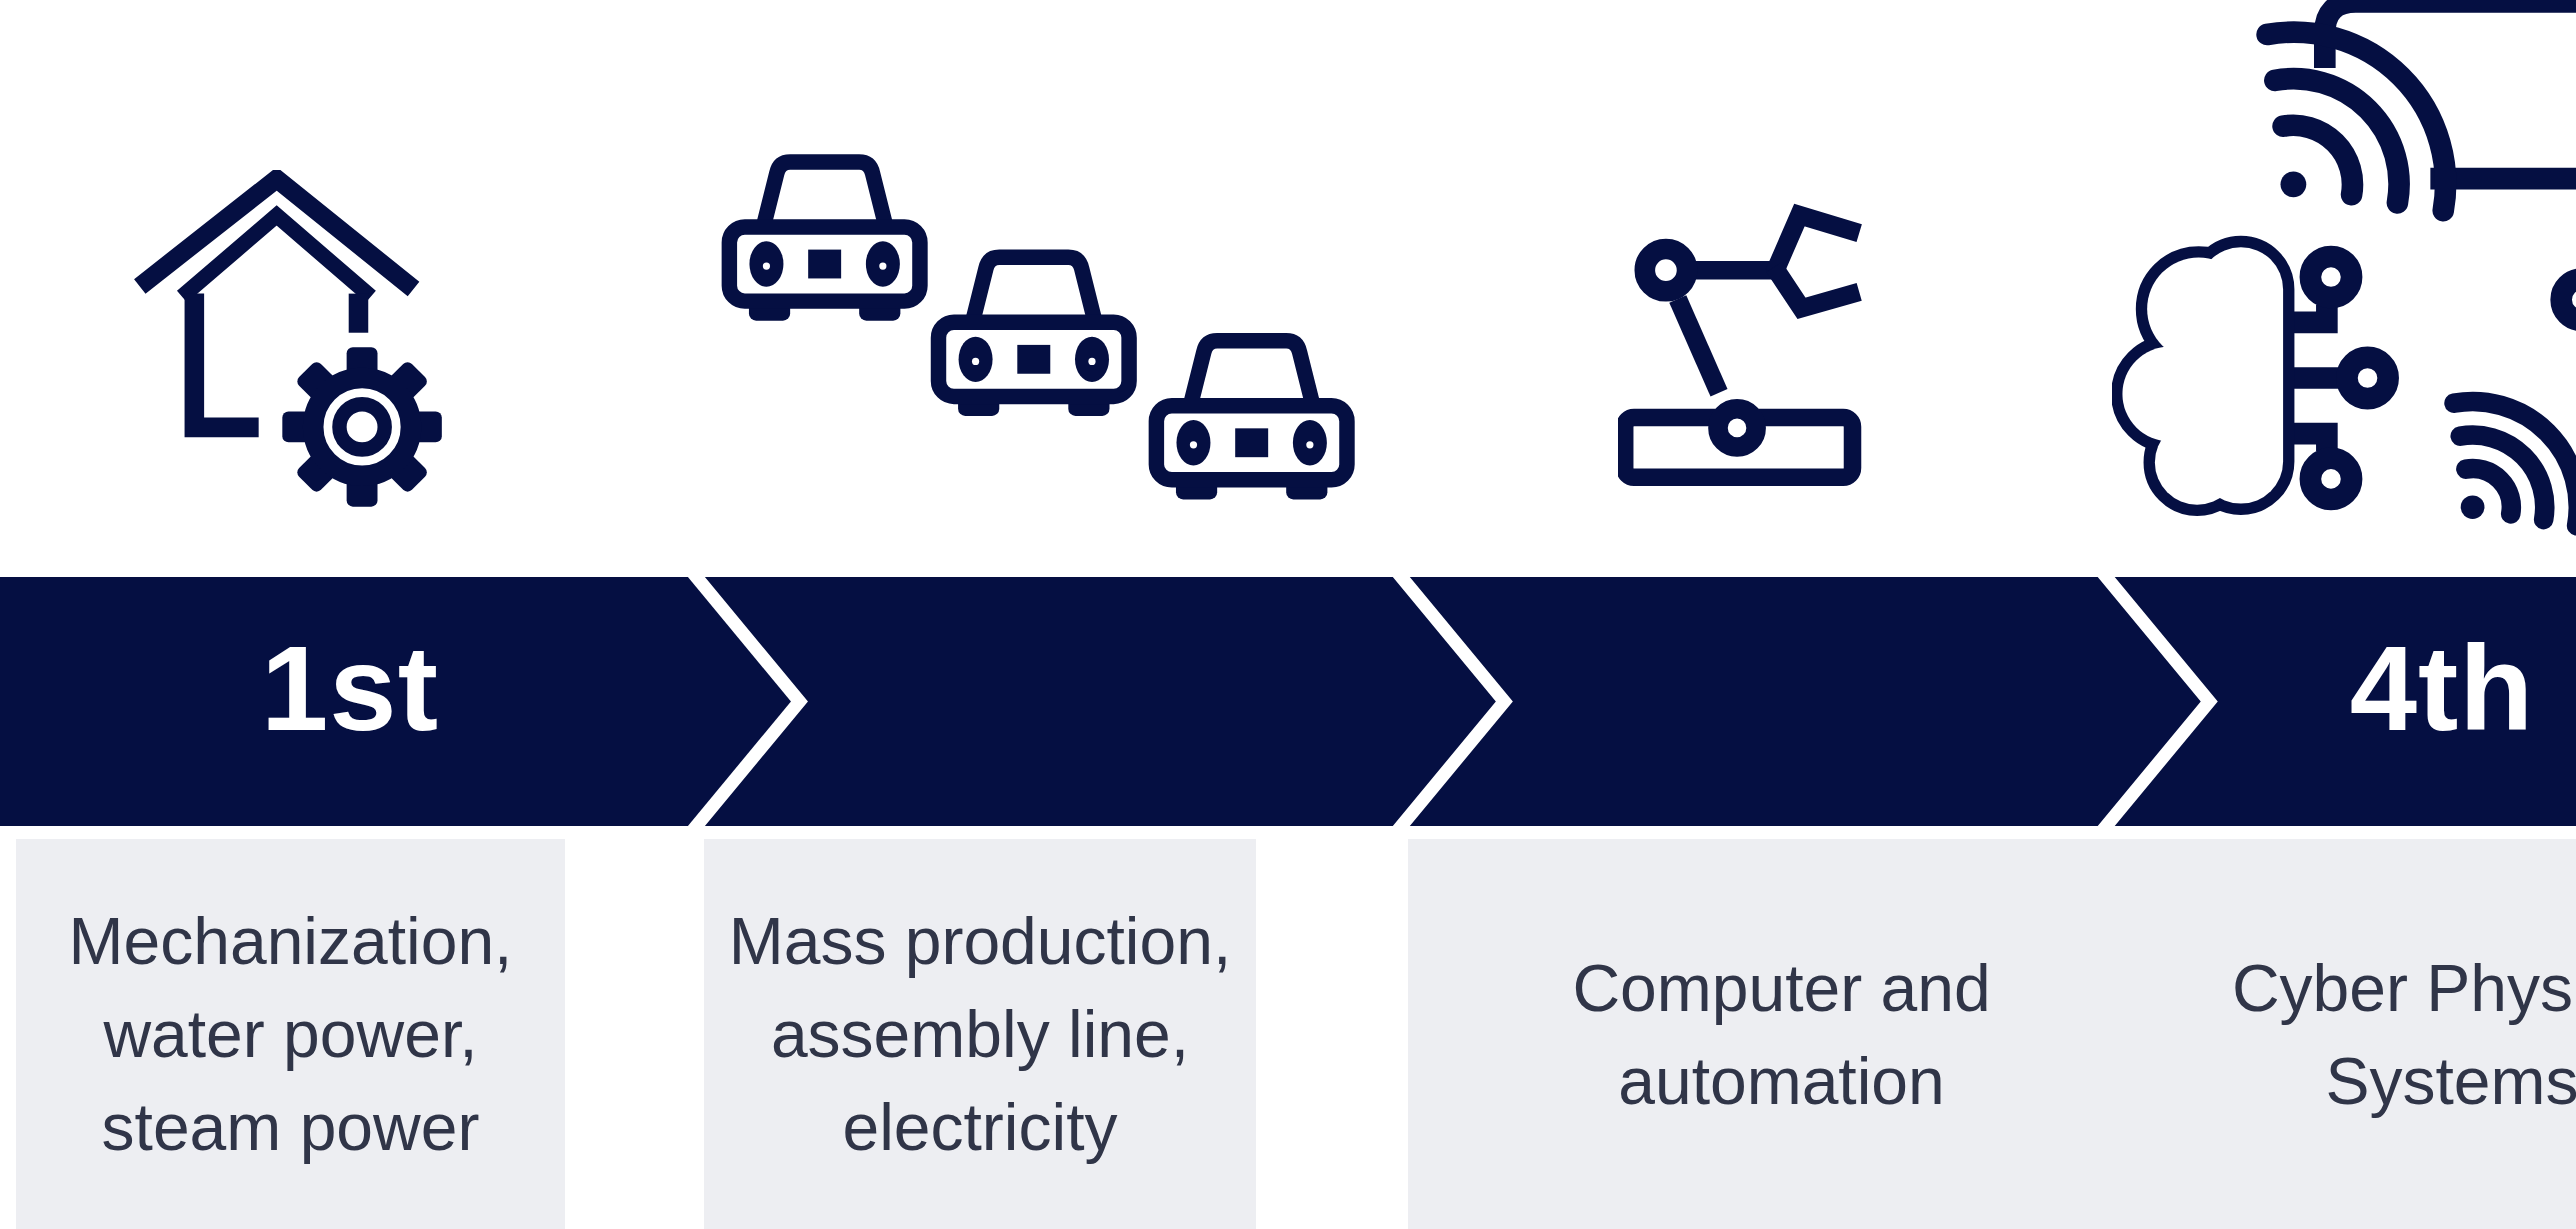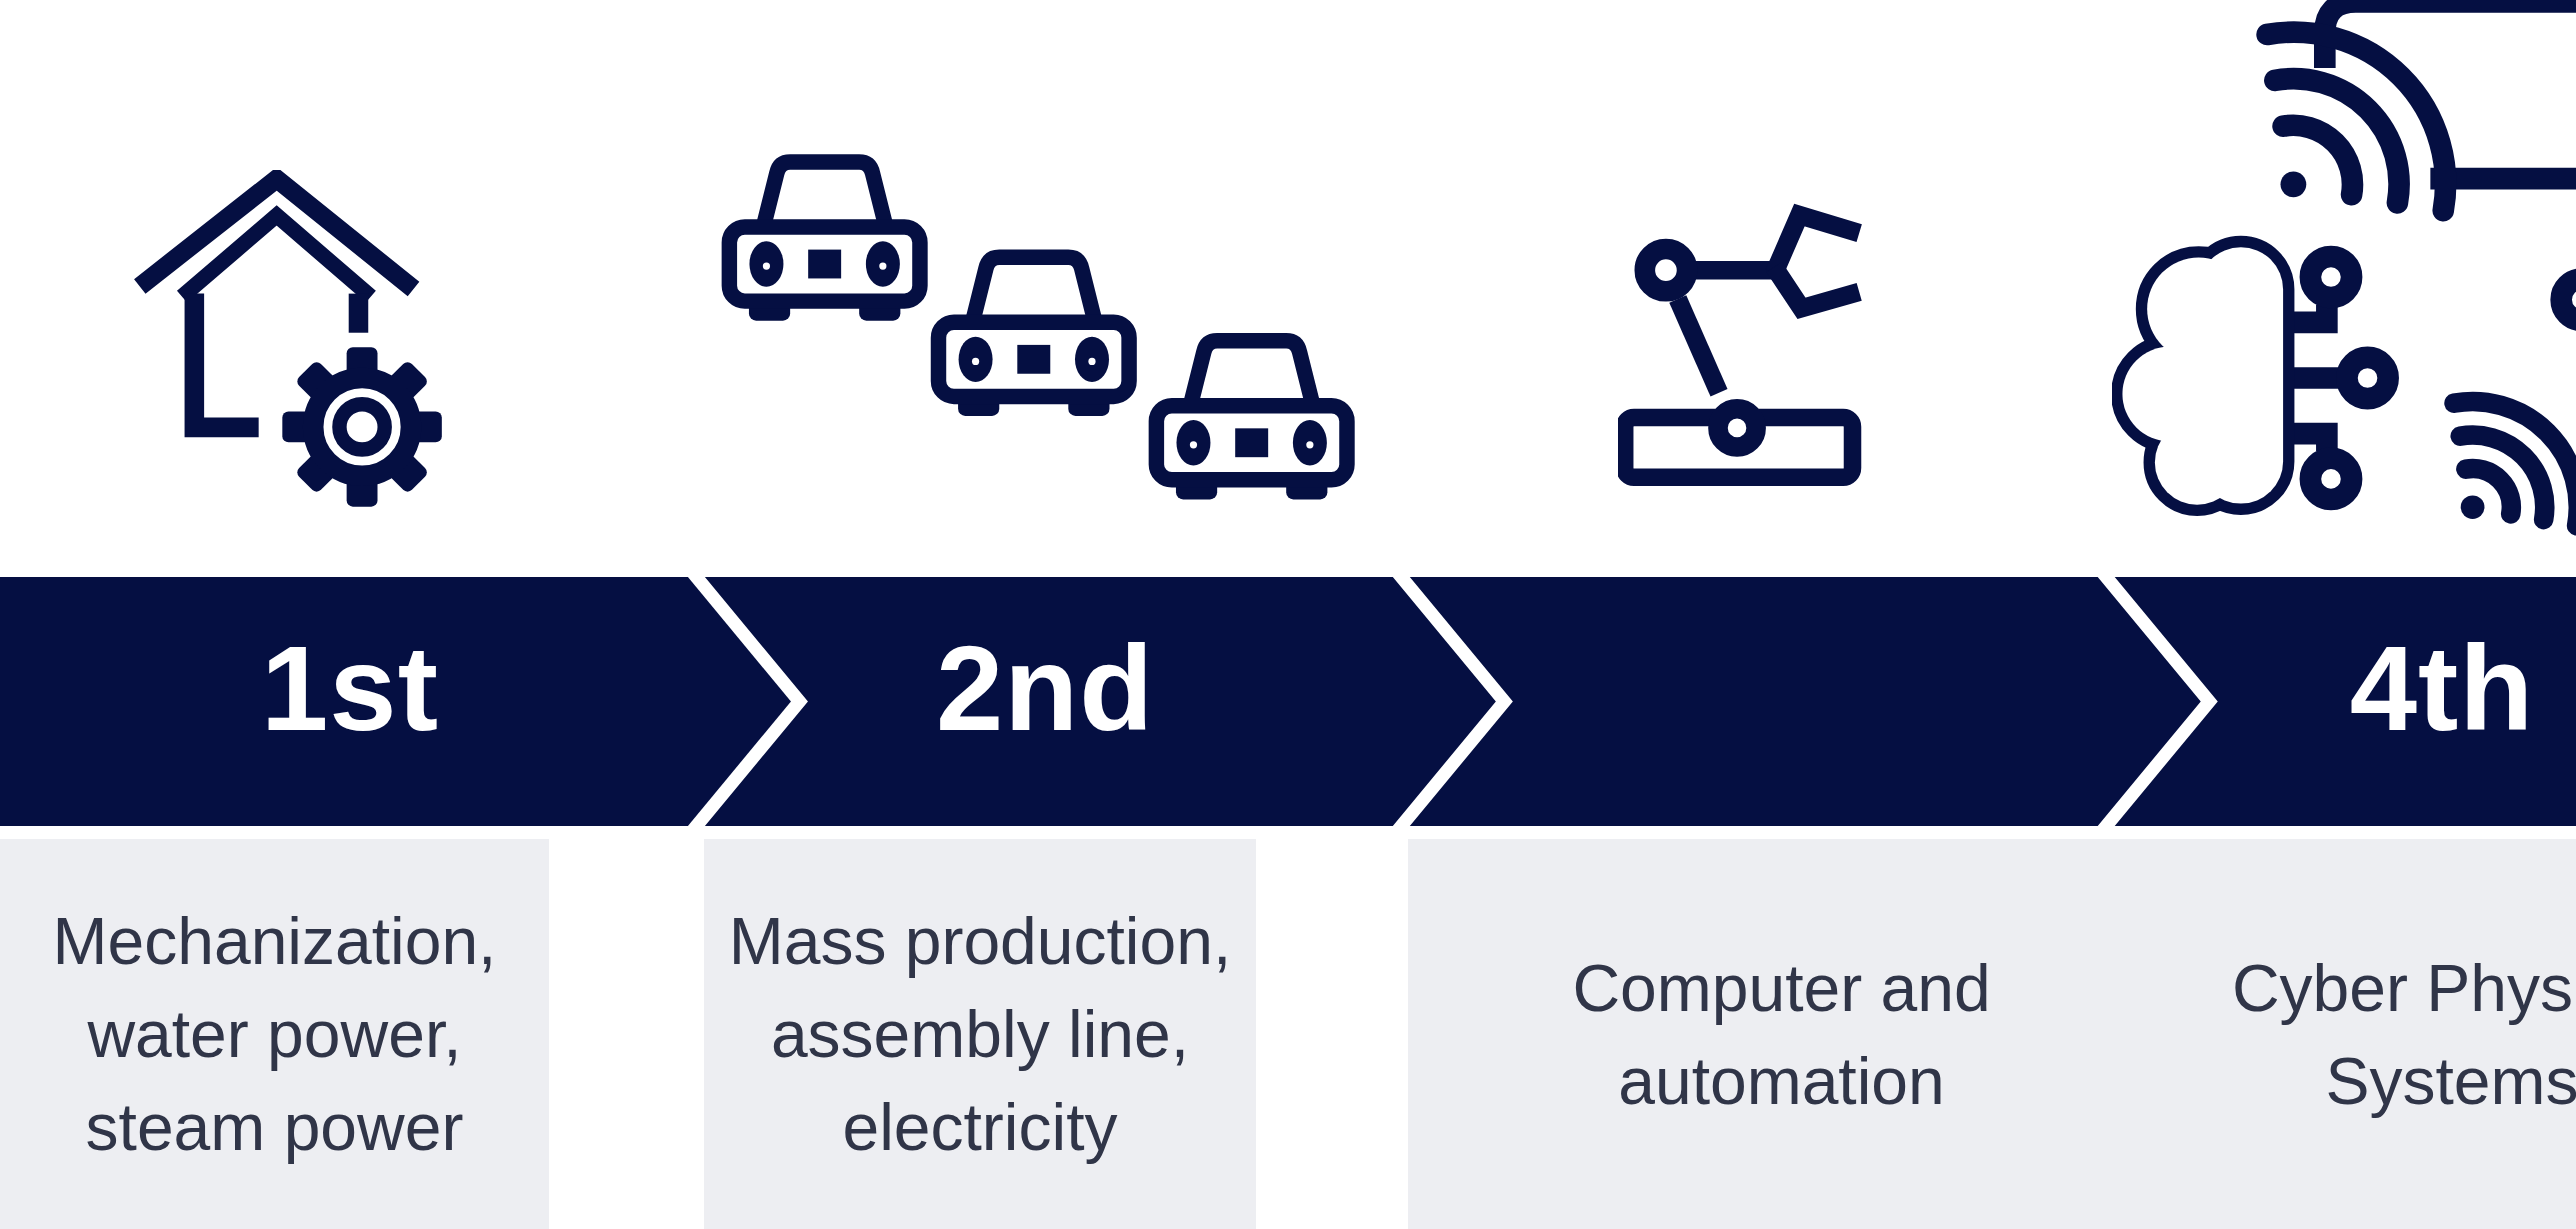--- a/index.html
+++ b/index.html
@@ -134,24 +134,23 @@
   </svg>
 
   <svg id="banner" viewBox="0 0 5628 483">
     <polygon fill="#050f42" points="0,0 1335,0 1535,241.5 1335,483 0,483"></polygon>
     <polygon fill="#050f42" points="1368,0 2703,0 2903,241.5 2703,483 1368,483 1568,241.5"></polygon>
     <polygon fill="#050f42" points="2736,0 4071,0 4271,241.5 4071,483 2736,483 2936,241.5"></polygon>
     <polygon fill="#050f42" points="4104,0 5424,0 5624,241.5 5424,483 4104,483 4304,241.5"></polygon>
   </svg>
 
   <div class="banner-label" style="left:350px">1st</div>
-  <div class="banner-label" style="left:1045px">2nd</div>
   <div class="banner-label" style="left:2442px">4th</div>
 
-  <div class="desc-box" style="left:0;width:549px">
+  <div class="desc-box" style="left:16px;width:549px">
     <div class="desc-text">Mechanization,
 water power,
 steam power</div>
   </div>
   <div class="desc-box" style="left:704px;width:552px">
     <div class="desc-text">Mass production,
 assembly line,
 electricity</div>
   </div>
   <div class="desc-box" style="left:1408px;width:747px">

